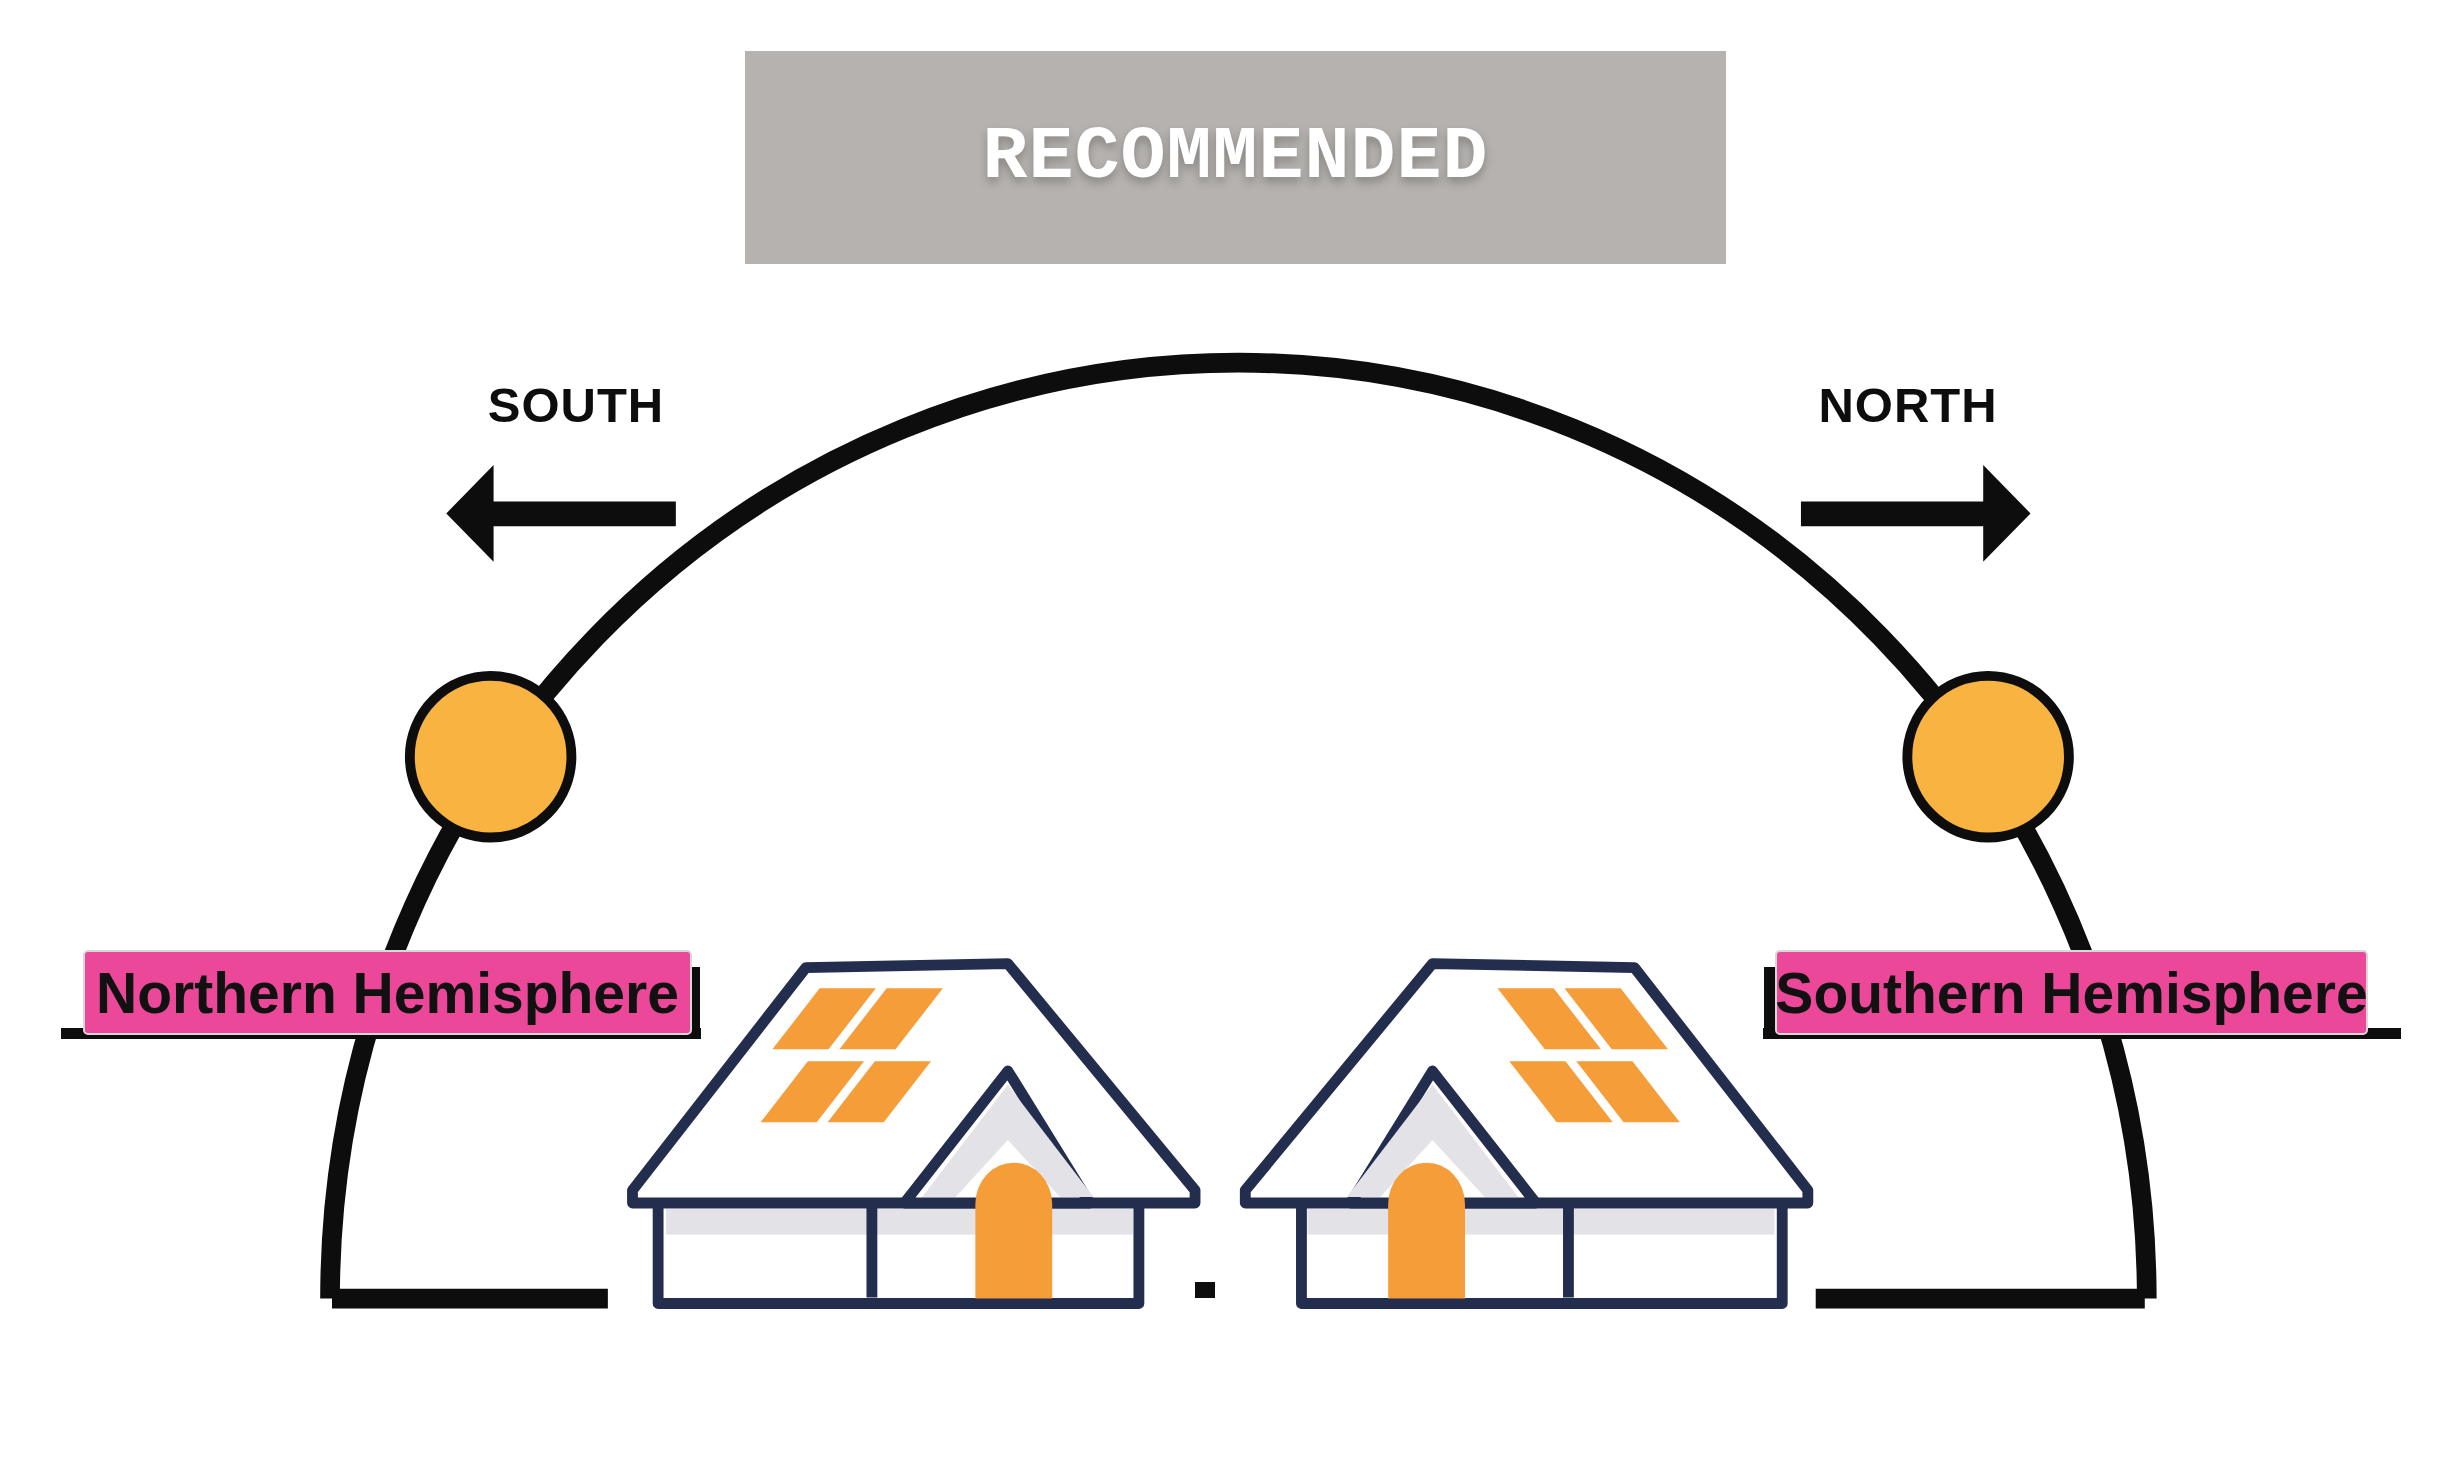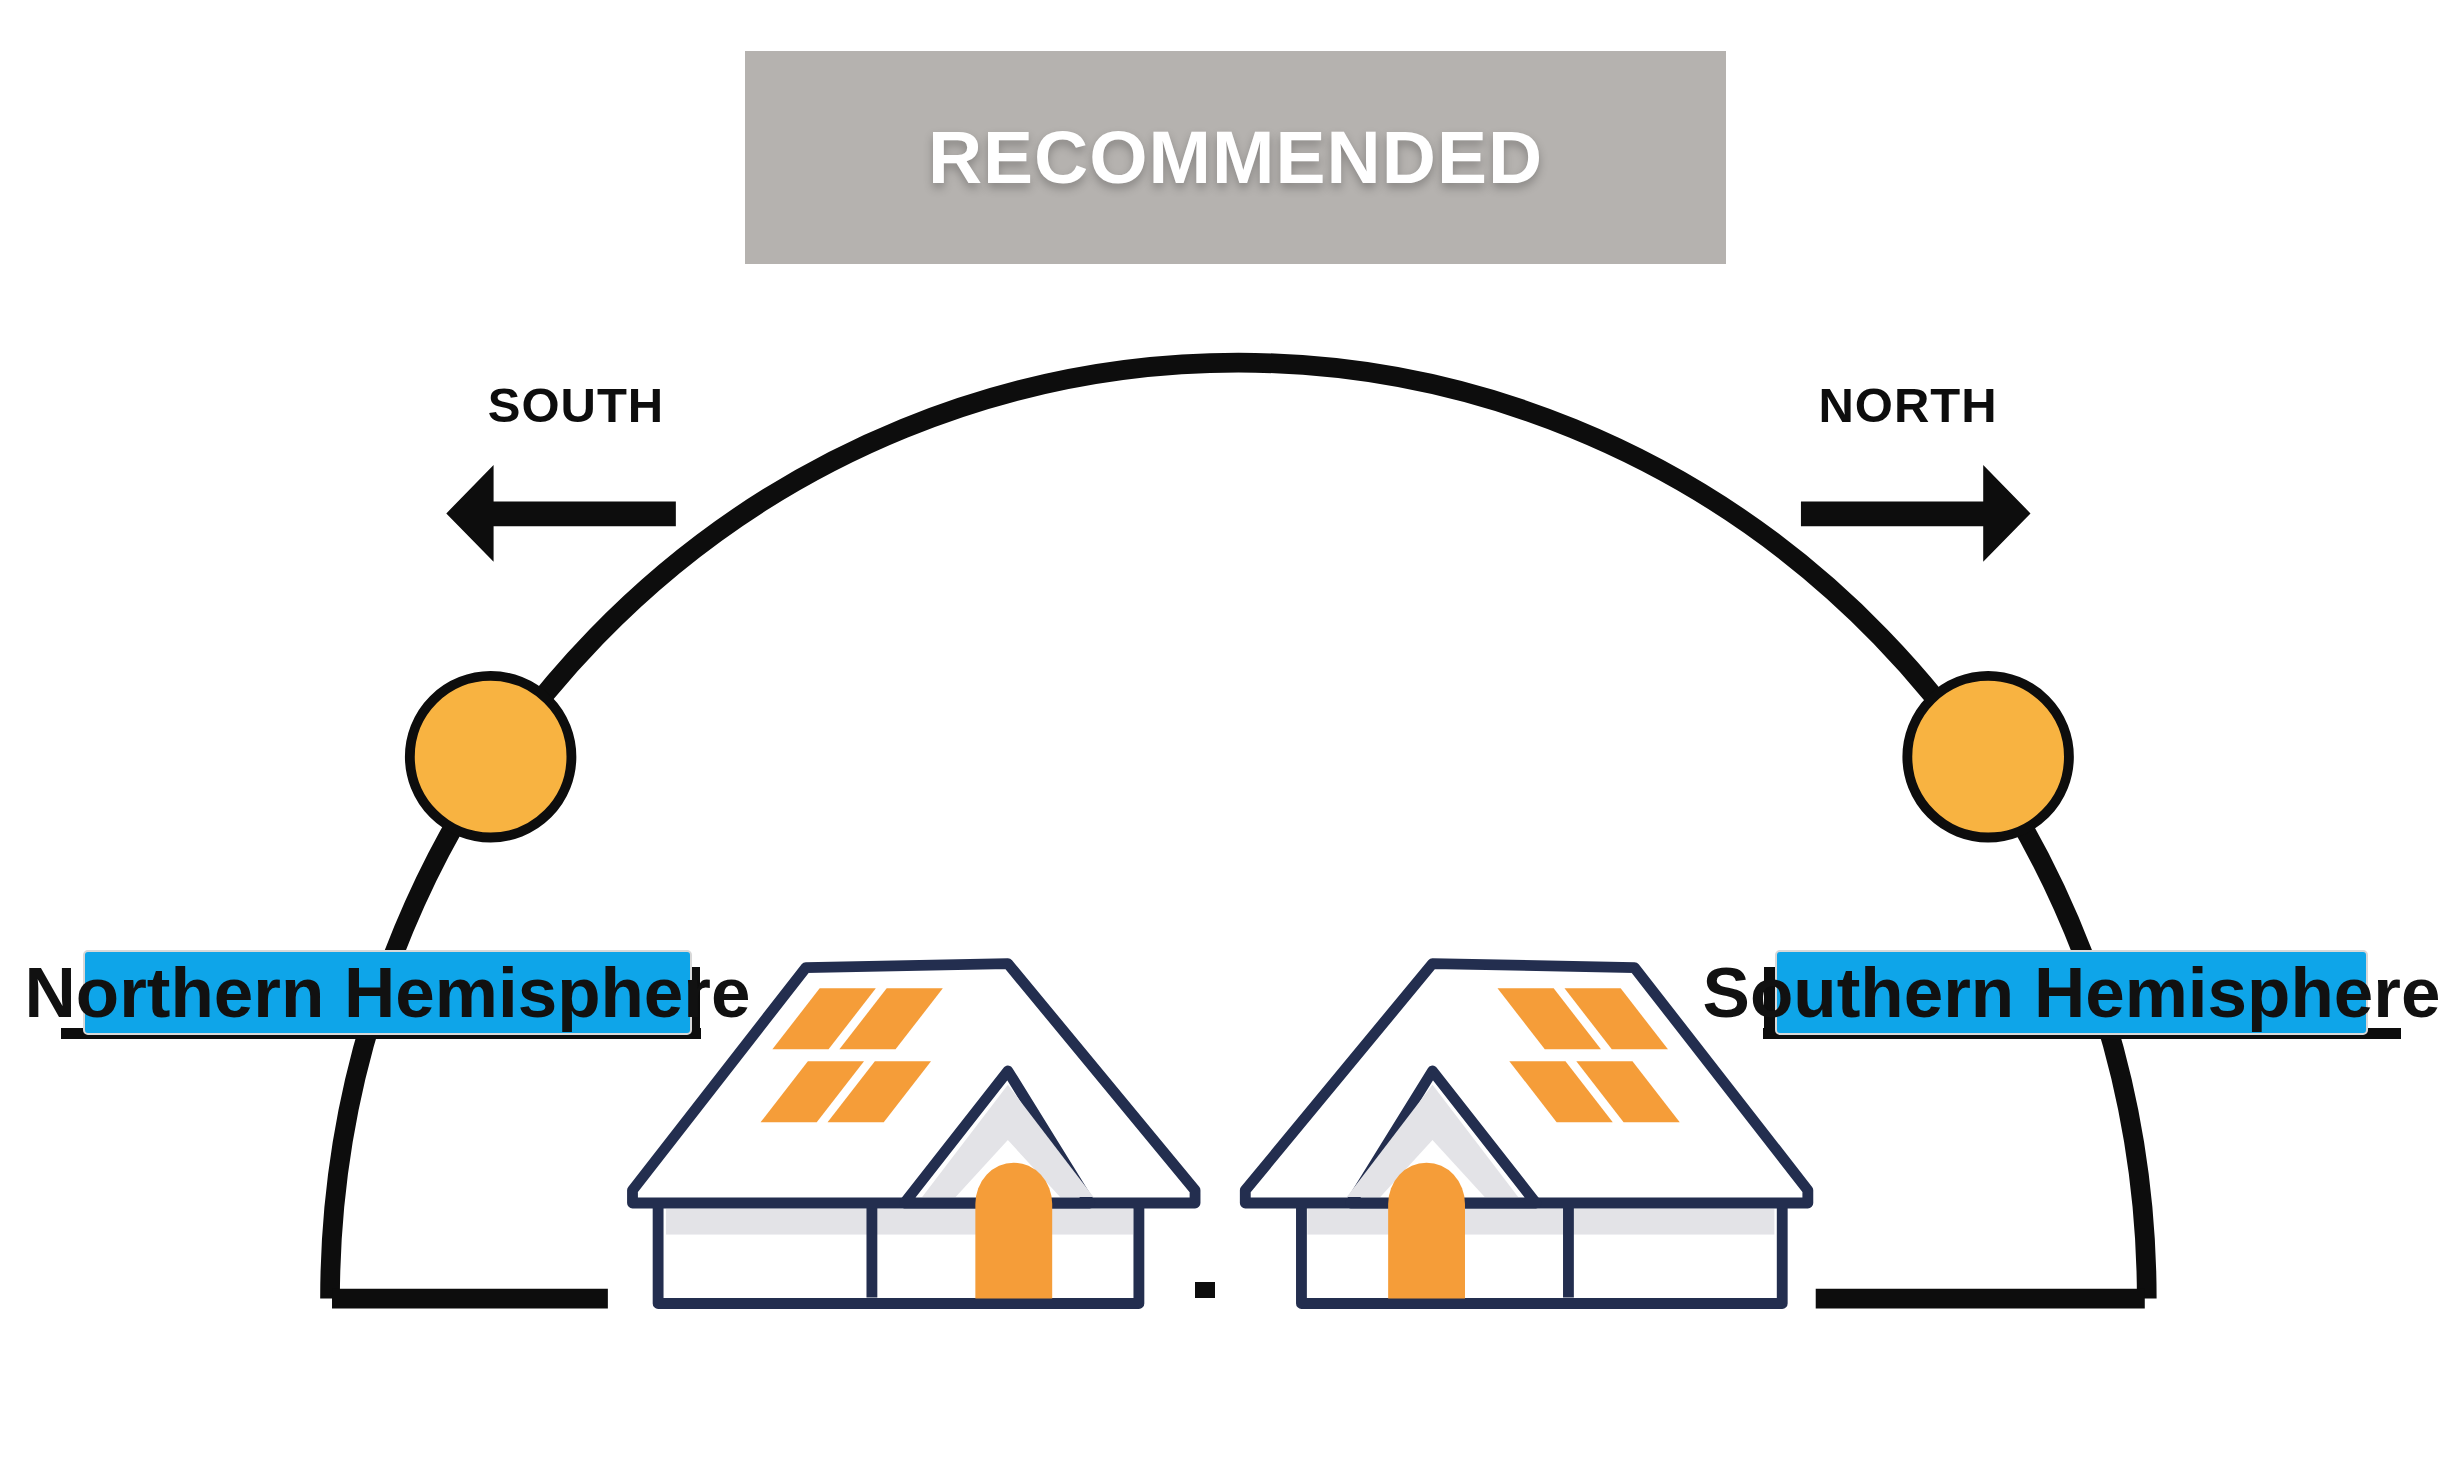--- a/index.html
+++ b/index.html
@@ -17,41 +17,41 @@
   .hx{stroke:var(--house-outline,#232e4f);stroke-width:11;stroke-linejoin:round;fill:#fff;}
   .hshadow{fill:var(--shadow-gray,#e3e3e7);stroke:none;}
   .hwhite{fill:#fff;stroke:none;}
   .hpanel{fill:var(--panel-orange,#f59d39);stroke:none;}
   .hline{stroke:var(--house-outline,#232e4f);stroke-width:11;}
 
   
   .title-box{
     position:absolute;left:745px;top:51px;width:981px;height:213px;
     background:var(--title-bg,#b5b2af);
-    display:flex;flex-direction:column;justify-content:center;align-items:center;
+    display:flex;flex-direction:column;justify-content:center;align-items:center;font-family:Liberation Mono, monospace;
   }
   .title-line{
     color:var(--title-text,#fff);font-weight:bold;font-size:75px;line-height:95px;
     letter-spacing:1px;text-shadow:0 4.9px 9.9px rgba(0,0,0,0.25);white-space:nowrap;
   }
 
   
   .dir-word{
     position:absolute;width:394px;text-align:center;
     font-size:49px;font-weight:bold;color:var(--line-black,#0d0d0d);letter-spacing:1px;
   }
   .dir-south{left:379px;top:377px;}
   .dir-north{left:1711px;top:377px;}
 
   
   .hem-label{
-    position:absolute;top:950px;height:81px;background:#0ea5e9;
+    position:absolute;top:950px;height:81px;background:#ec4899;
     border:2px solid var(--label-border,#d8d8d8);border-radius:4.9px;
     display:flex;align-items:center;justify-content:center;
-    font-size:71px;font-weight:bold;color:var(--label-text,#111);white-space:nowrap;
+    font-size:57px;font-weight:bold;color:var(--label-text,#111);white-space:nowrap;
   }
   .hem-north{left:83px;width:605px;}
   .hem-south{left:1775px;width:589px;}
   .hem-bar{position:absolute;background:var(--line-black,#0d0d0d);}
   .hem-underbar{top:1028px;height:10.8px;}
   .hem-underbar.n{left:61px;width:640px;}
   .hem-underbar.s{left:1763px;width:638px;}
   .hem-sidebar{top:967px;height:72px;width:11.8px;}
   .hem-sidebar.n{left:688px;}
   .hem-sidebar.s{left:1764px;}

